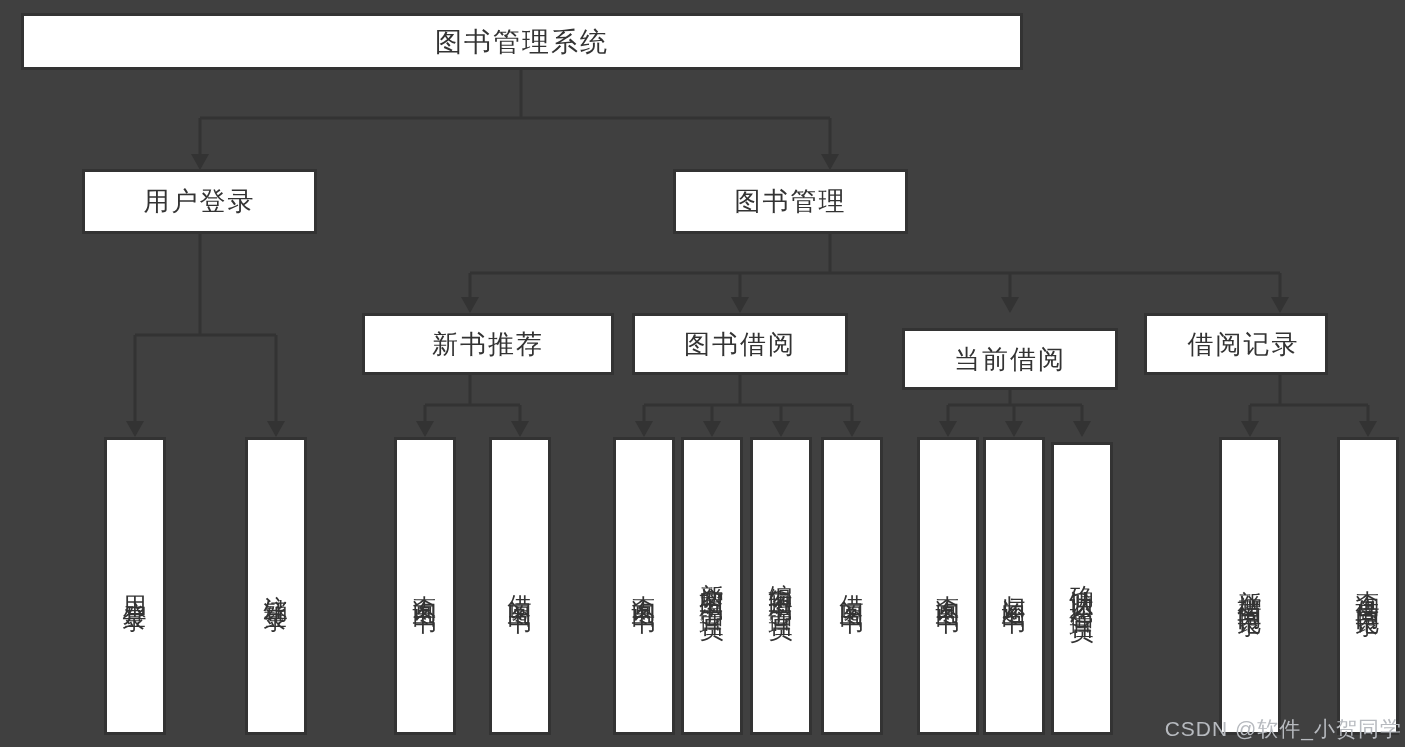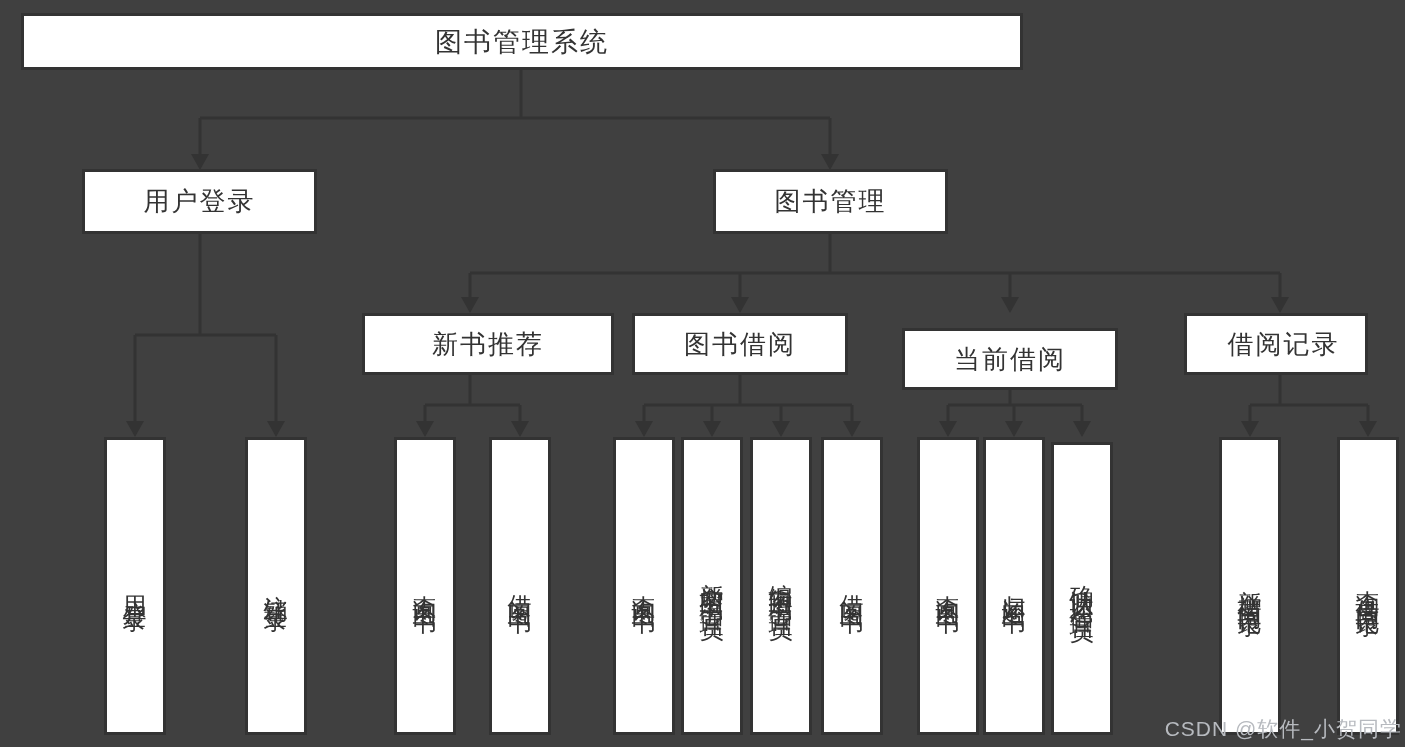--- a/index.html
+++ b/index.html
@@ -100,26 +100,26 @@
       <polygon points="1005,421 1023,421 1014,437"></polygon>
       <polygon points="1073,421 1091,421 1082,437"></polygon>
       <polygon points="1241,421 1259,421 1250,437"></polygon>
       <polygon points="1359,421 1377,421 1368,437"></polygon>
     </g>
   </svg>
 
   <div class="node root-node" style="left:21px; top:13px; width:1002px; height:57px;">图书管理系统</div>
 
   <div class="node branch-node" style="left:82px; top:169px; width:235px; height:65px;">用户登录</div>
-  <div class="node branch-node" style="left:713px; top:169px; width:235px; height:65px;">图书管理</div>
+  <div class="node branch-node" style="left:673px; top:169px; width:235px; height:65px;">图书管理</div>
 
   <div class="node branch-node" style="left:362px; top:313px; width:252px; height:62px;">新书推荐</div>
   <div class="node branch-node" style="left:632px; top:313px; width:216px; height:62px;">图书借阅</div>
   <div class="node branch-node" style="left:902px; top:313px; width:216px; height:62px;margin-top:15px;">当前借阅</div>
-  <div class="node branch-node" style="left:1184px; top:313px; width:184px; height:62px;padding-left:15px;">借阅记录</div>
+  <div class="node branch-node" style="left:1144px; top:313px; width:184px; height:62px;padding-left:15px;">借阅记录</div>
 
   <div class="node leaf-node" style="left:104px; top:437px; width:62px; height:298px;">用户登录</div>
   <div class="node leaf-node" style="left:245px; top:437px; width:62px; height:298px;">注销登录</div>
 
   <div class="node leaf-node" style="left:394px; top:437px; width:62px; height:298px;">查询图书</div>
   <div class="node leaf-node" style="left:489px; top:437px; width:62px; height:298px;">借阅图书</div>
 
   <div class="node leaf-node" style="left:613px; top:437px; width:62px; height:298px;">查询图书</div>
   <div class="node leaf-node" style="left:681px; top:437px; width:62px; height:298px;">新增图书（管理员）</div>
   <div class="node leaf-node" style="left:750px; top:437px; width:62px; height:298px;">编辑图书（管理员）</div>

